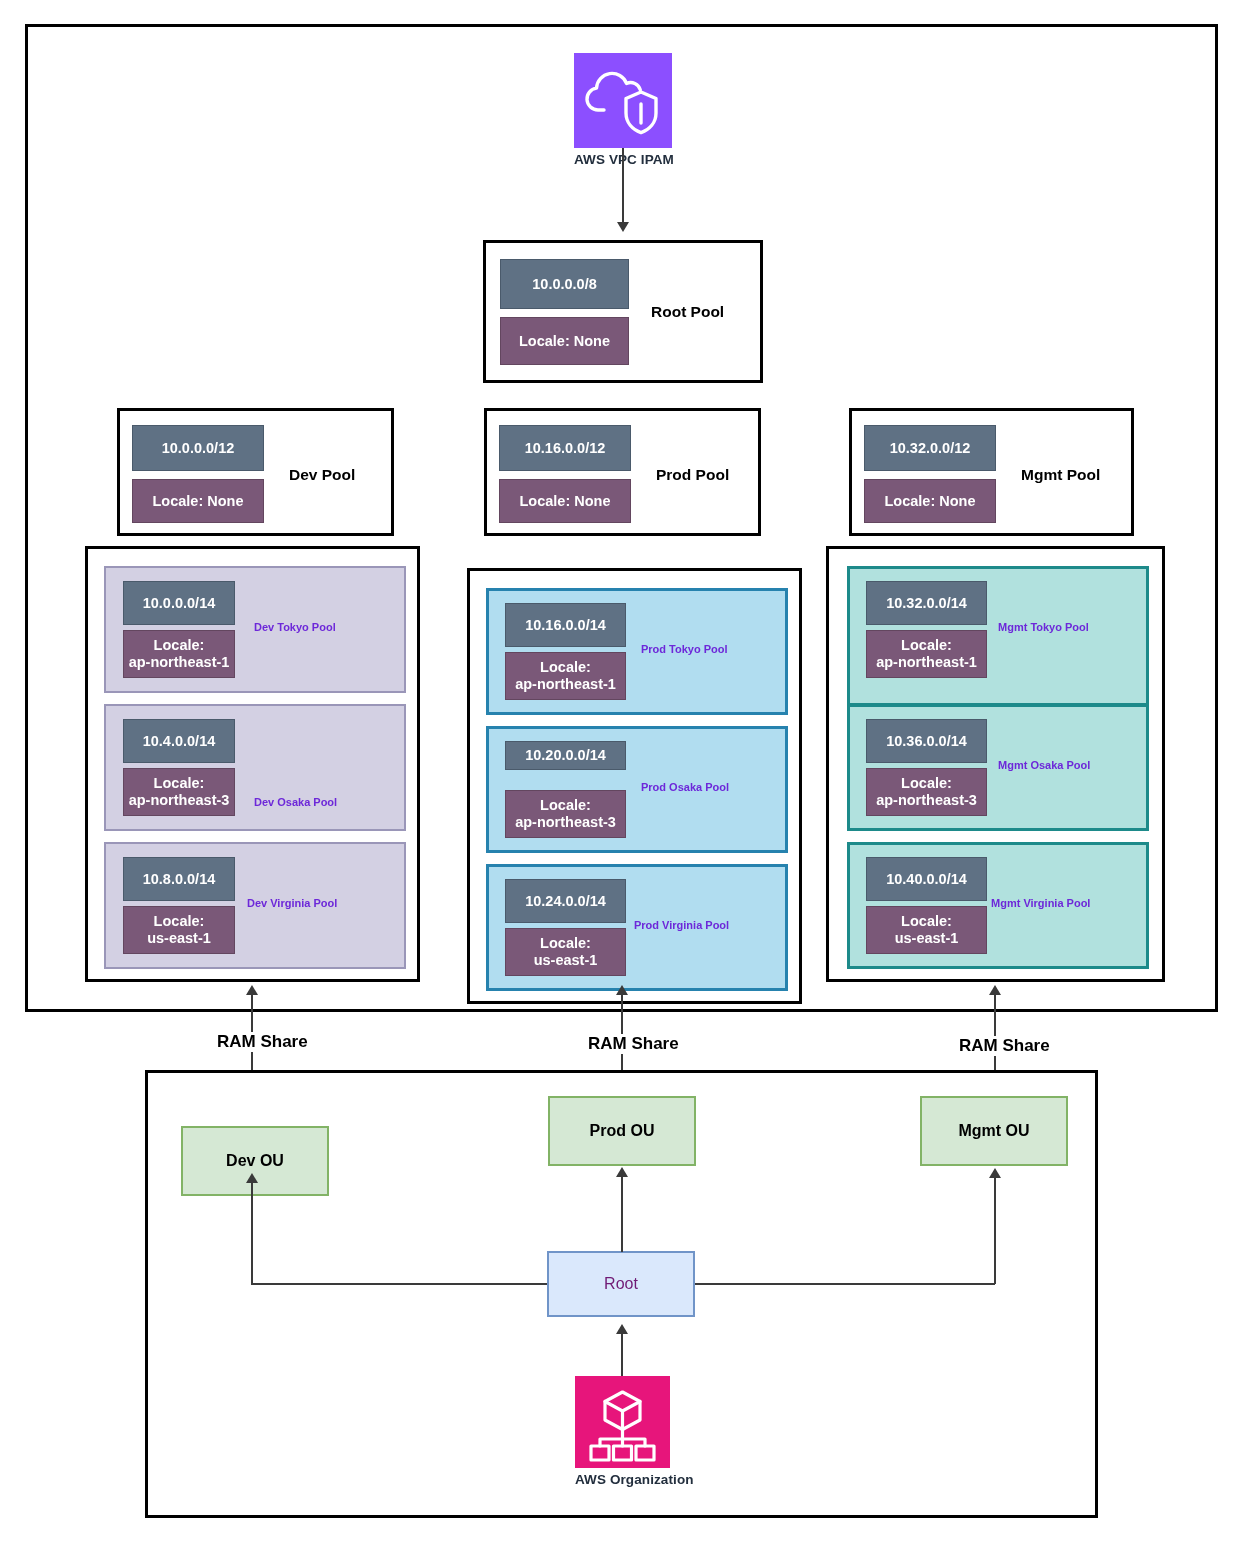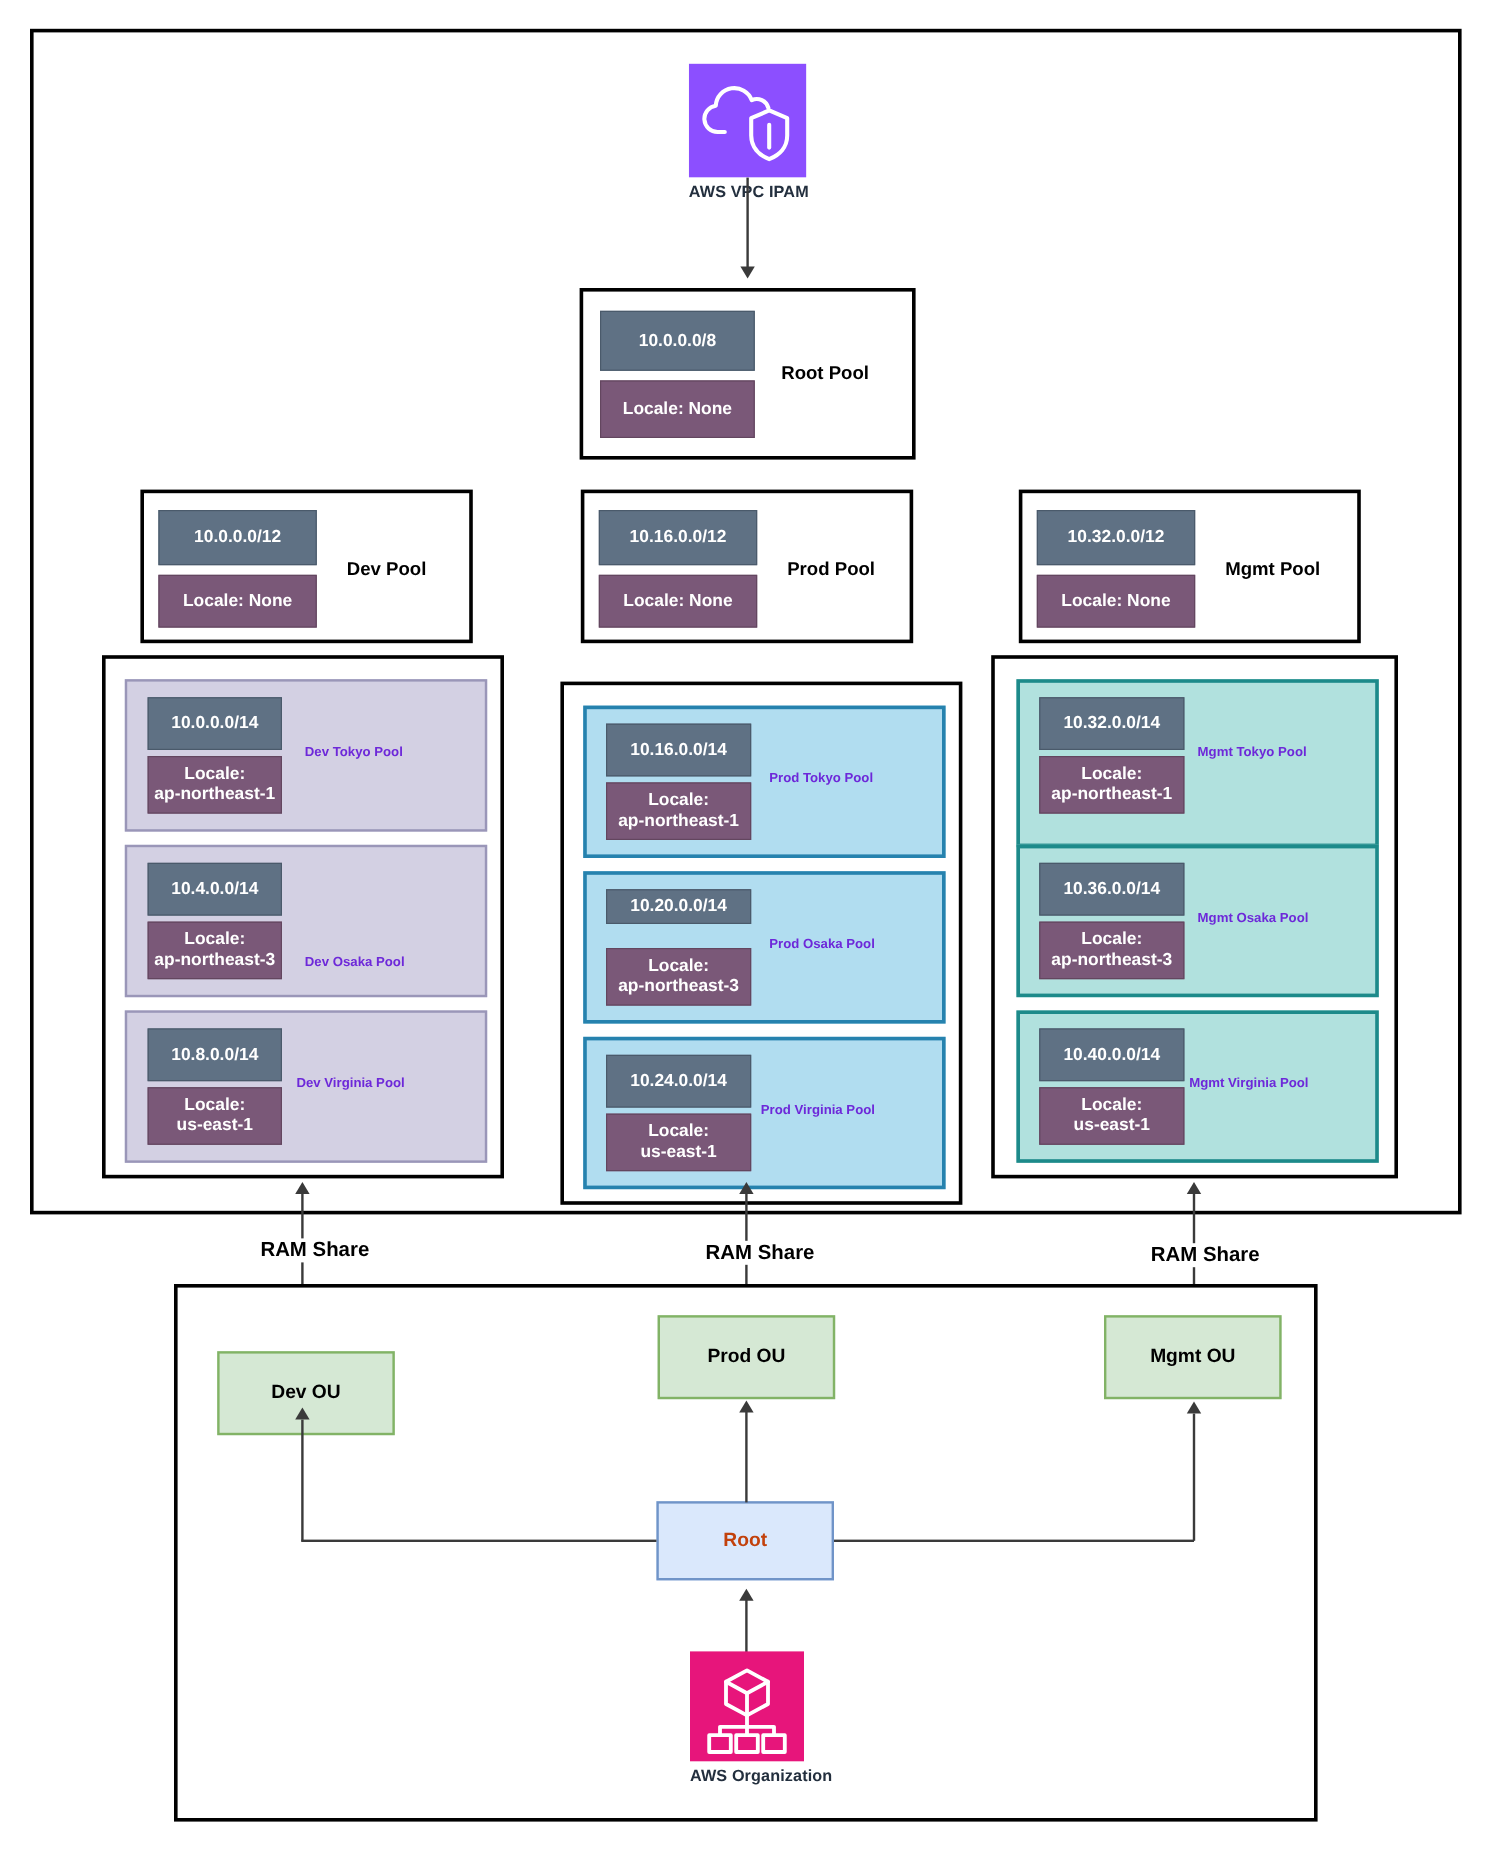--- a/index.html
+++ b/index.html
@@ -103,22 +103,22 @@
     font-weight: bold;
     color: #000000;
   }
   .root-box {
     background: #dae8fc;
     border: 2px solid #7094c8;
     display: flex;
     align-items: center;
     justify-content: center;
     font-size: 16px;
-    font-weight: bold;
-    color: #c2410c;
+    font-weight: normal;
+    color: #701a75;
   }
 
   
   .conn { position: absolute; background: #3a3a3a; }
   .conn-v { width: 2px; }
   .conn-h { height: 2px; }
   .arrowhead {
     position: absolute;
     width: 0; height: 0;
   }

